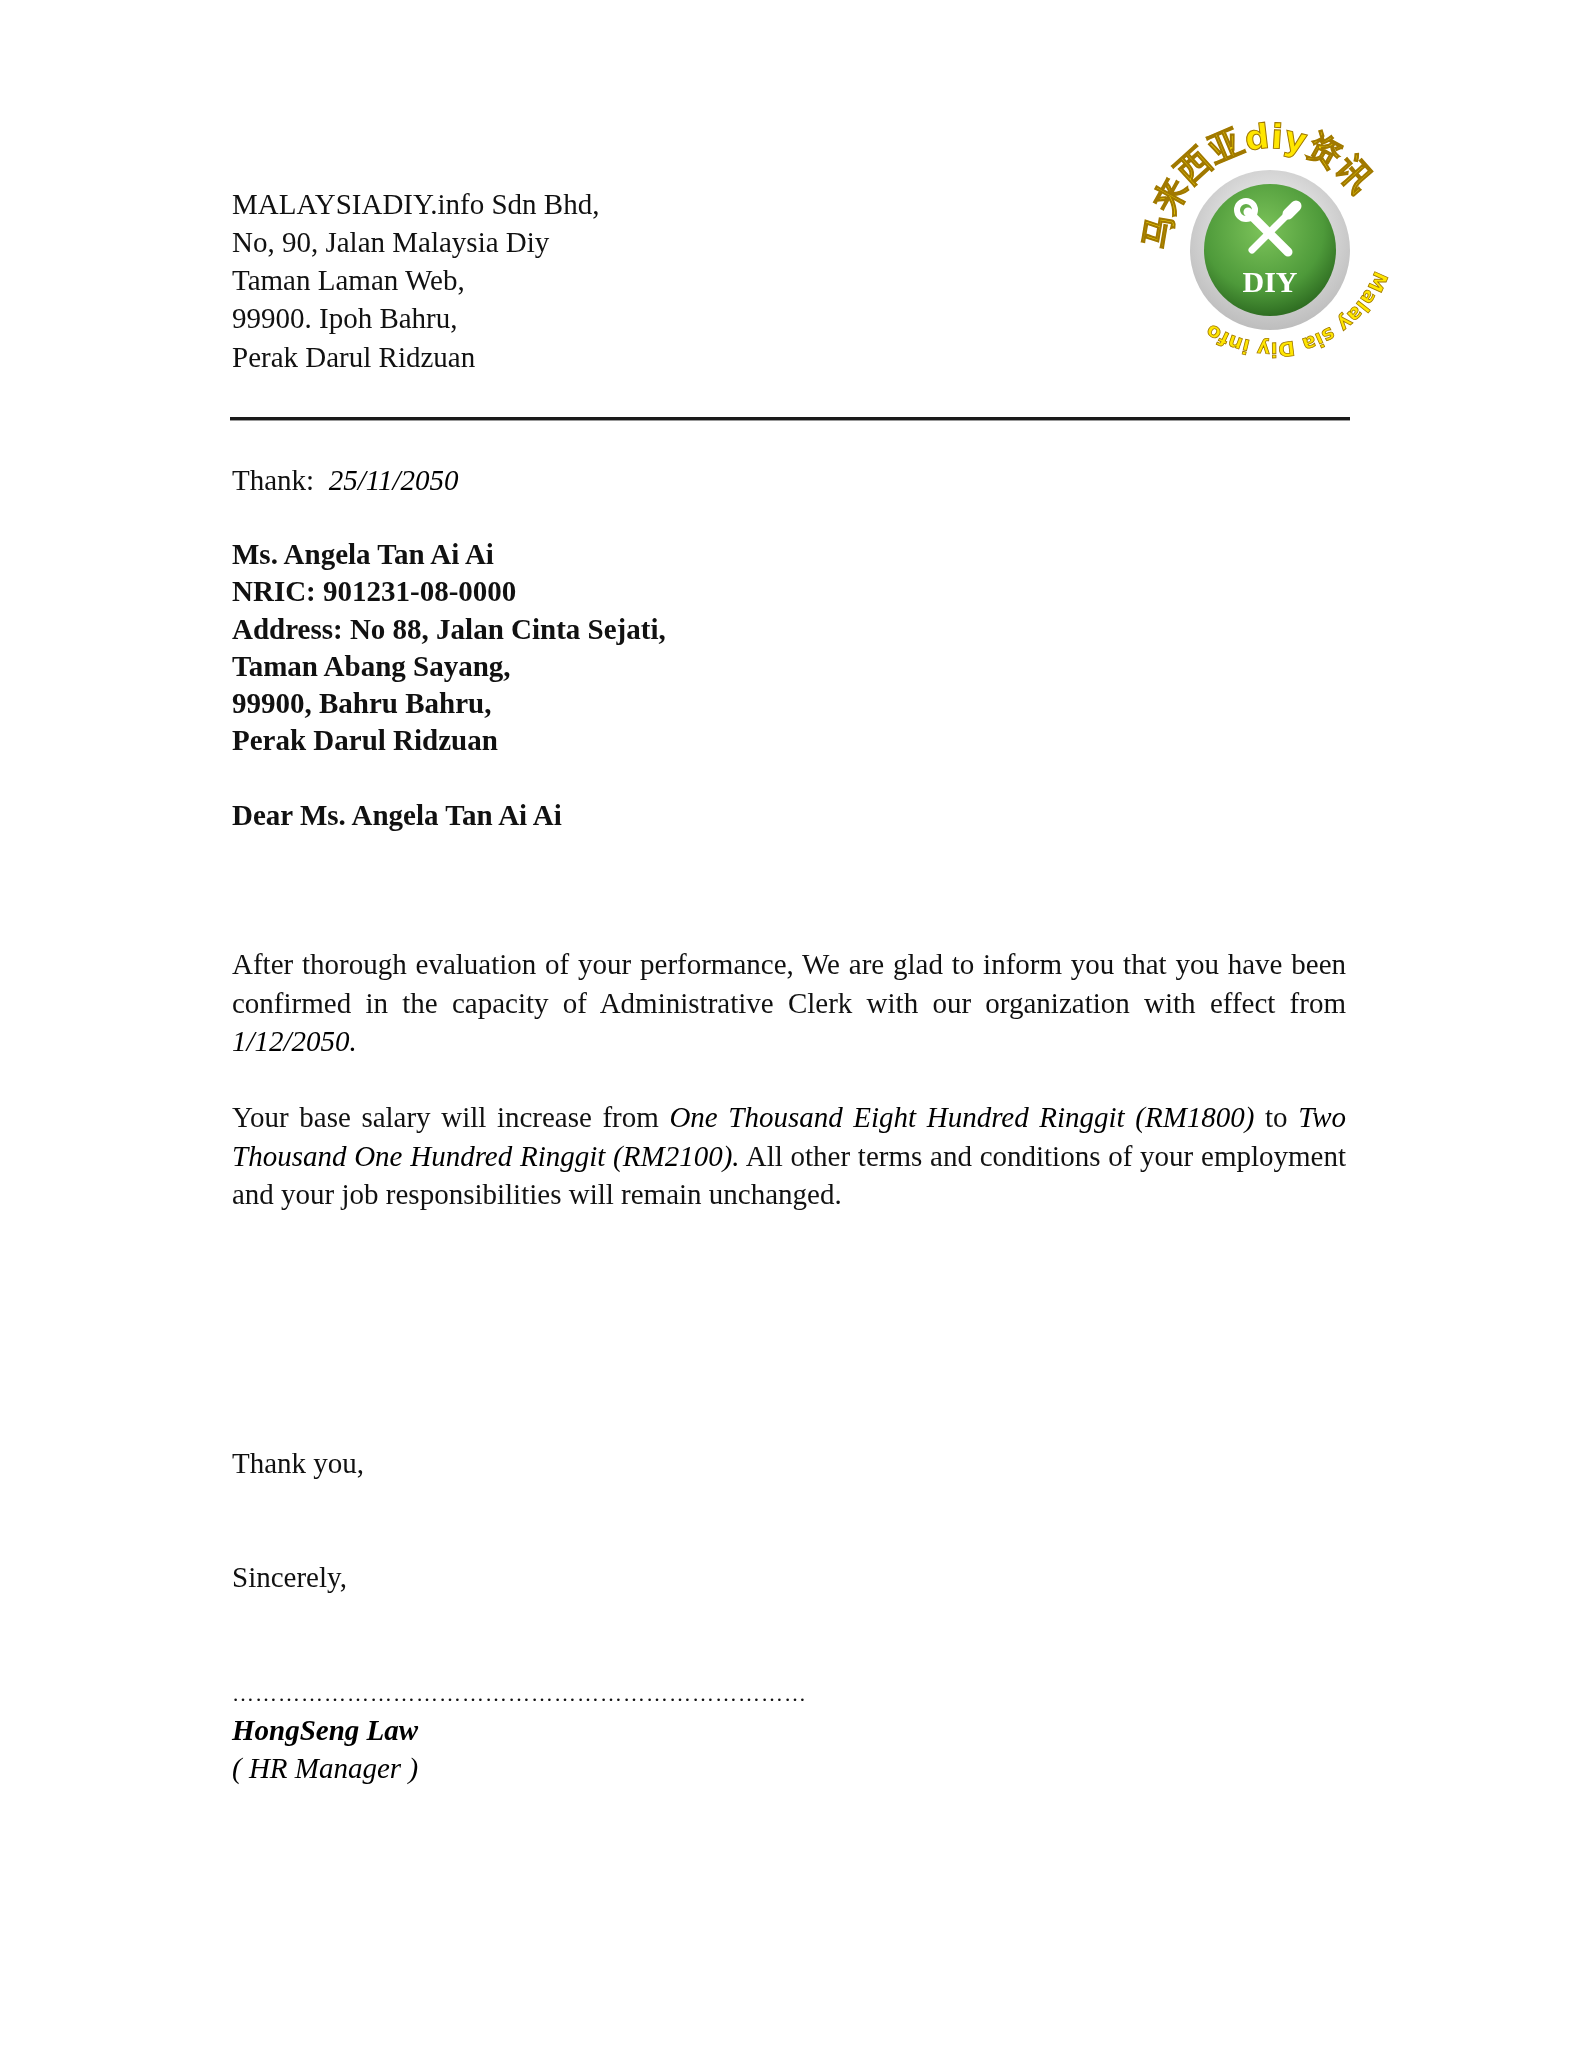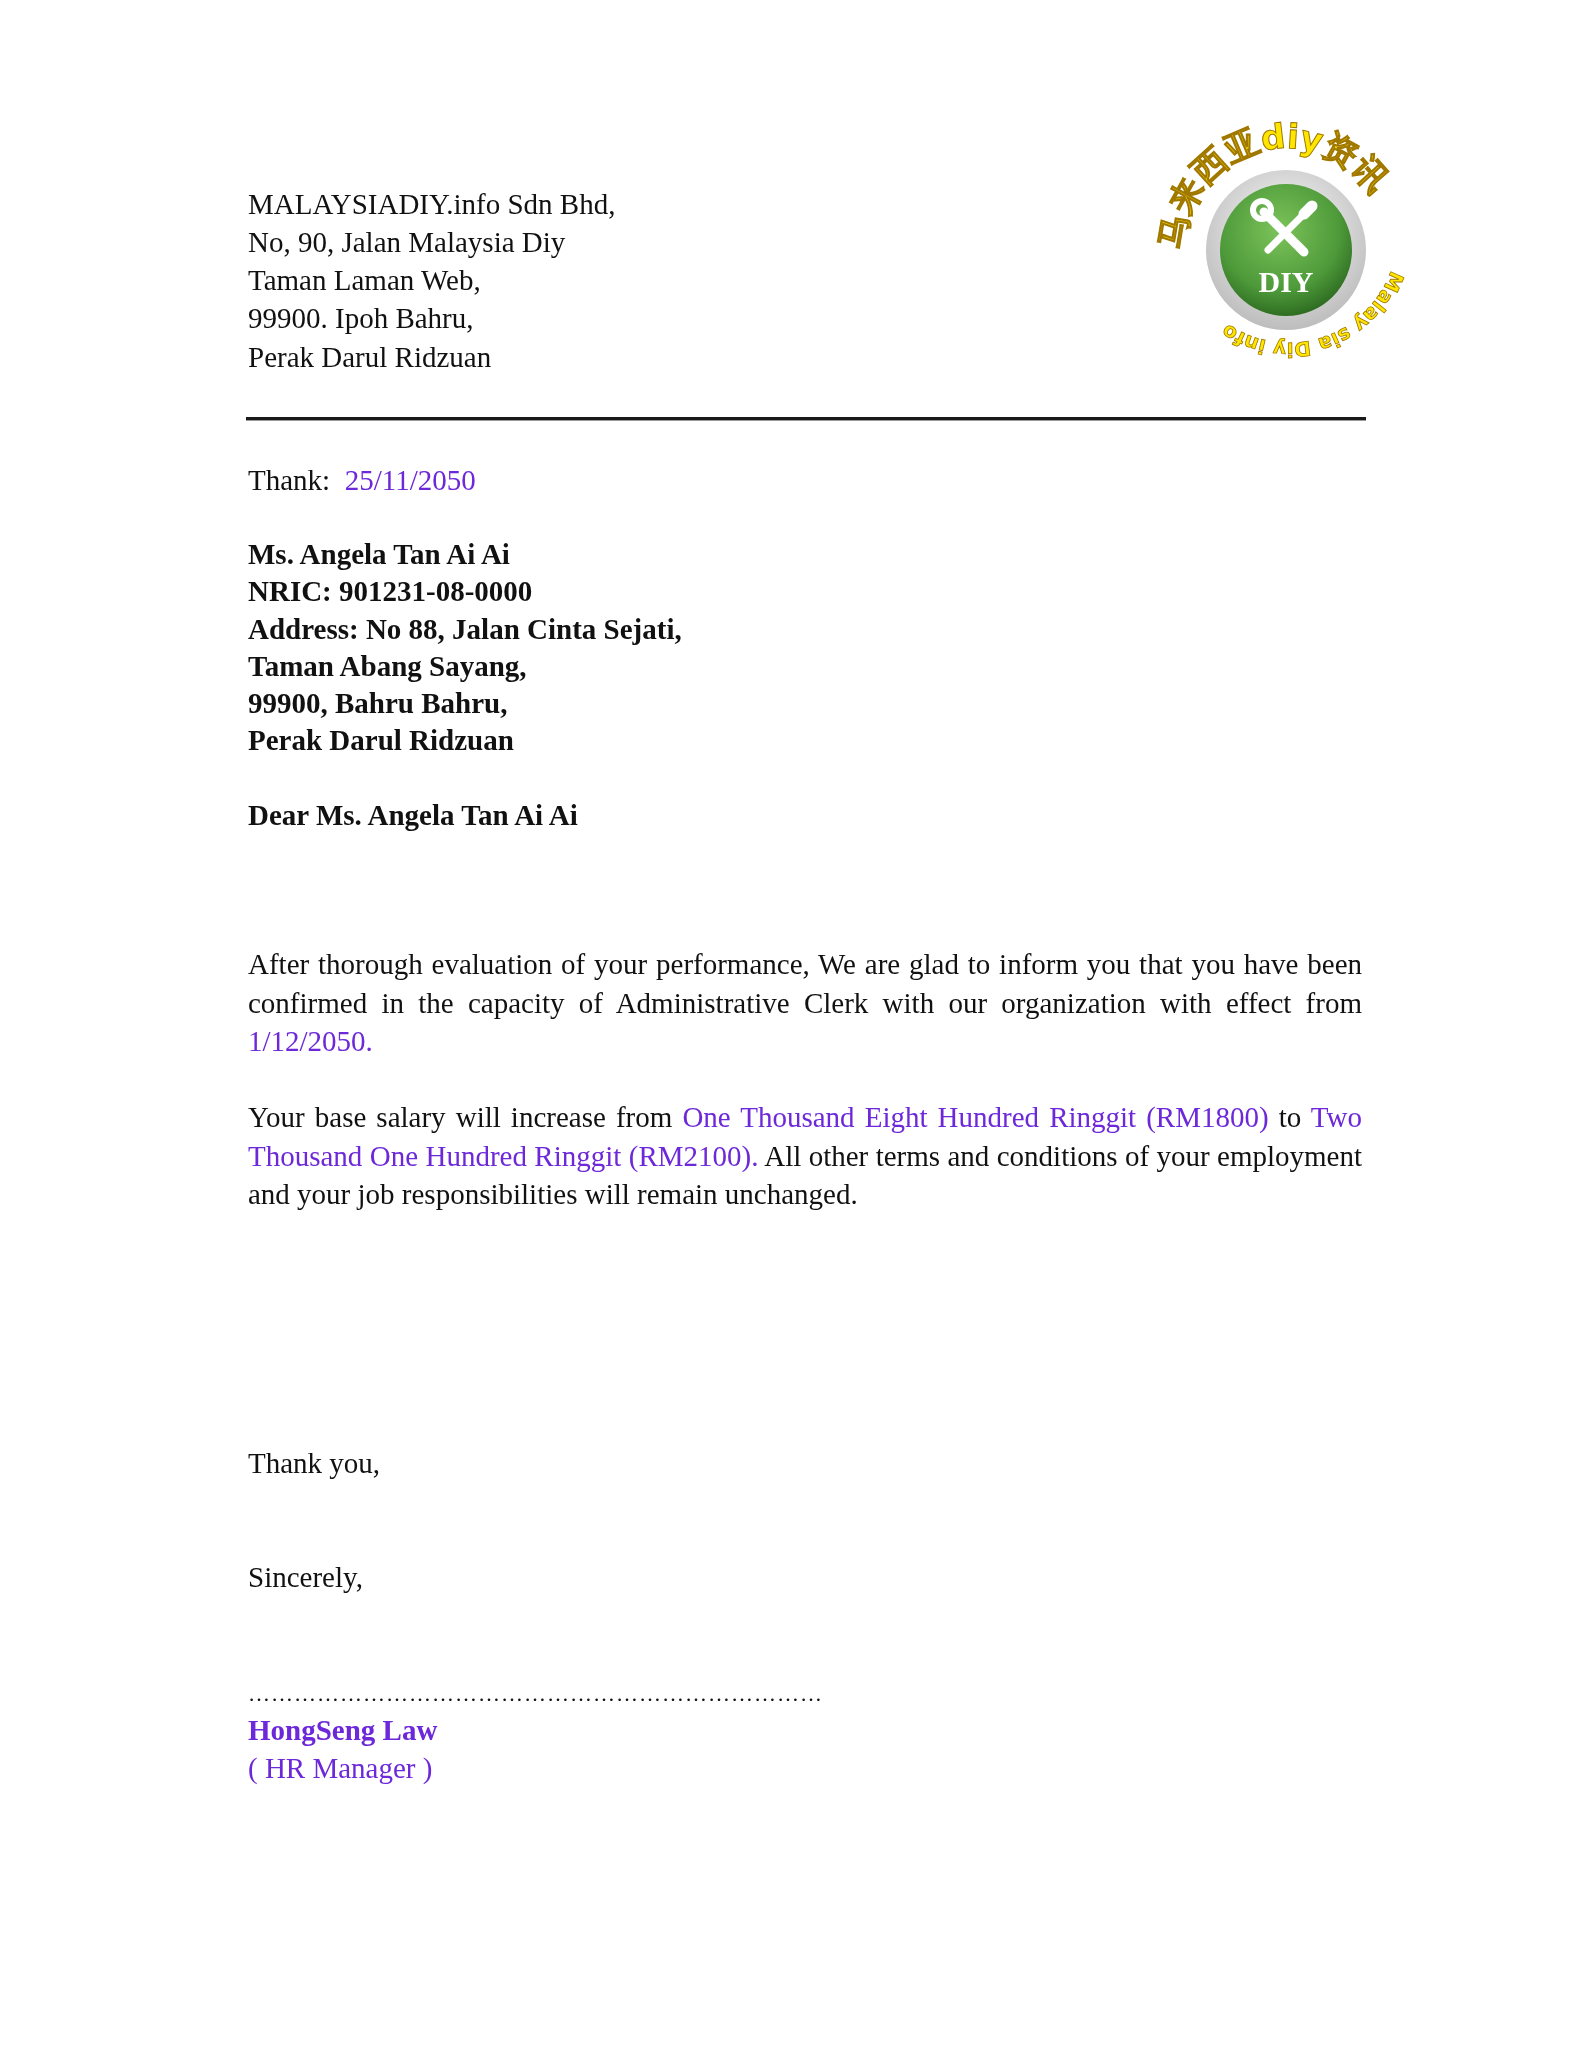--- a/index.html
+++ b/index.html
@@ -1,20 +1,20 @@
 <!DOCTYPE html>
 <html><head>
 <meta charset="utf-8">
 <style>
   html, body { margin: 0; padding: 0; background: #ffffff; }
   body { width: 1583px; height: 2048px; position: relative; overflow: hidden;
          font-family: "Liberation Serif", "DejaVu Serif", serif; color: #111; }
-  .page { position: absolute; left: 16px; top: 0; width: 1318px; height: 2048px; background: #fff; }
+  .page { position: absolute; left: 0; top: 0; width: 1318px; height: 2048px; background: #fff; }
   .abs { position: absolute; left: 232px; white-space: nowrap; font-size: 29px; line-height: 38px; }
-  .red { color: #6d28d9; }
+  .red { color: #000000; font-style: italic; }
   .bold { font-weight: bold; }
   .rule { position: absolute; left: 230px; top: 417px; width: 1120px; height: 3px; background: #1a1a1a;
           box-shadow: 0 1px 0 #999; }
   .para { position: absolute; left: 232px; width: 1114px; font-size: 29px; line-height: 38.5px;
           text-align: justify; }
   .subject { text-decoration: underline; text-underline-offset: 4px; }
   .dots { letter-spacing: 1px; font-size: 22px; }
   .logo { position: absolute; left: 1120px; top: 100px; width: 300px; height: 280px; }
 </style>
 </head>

